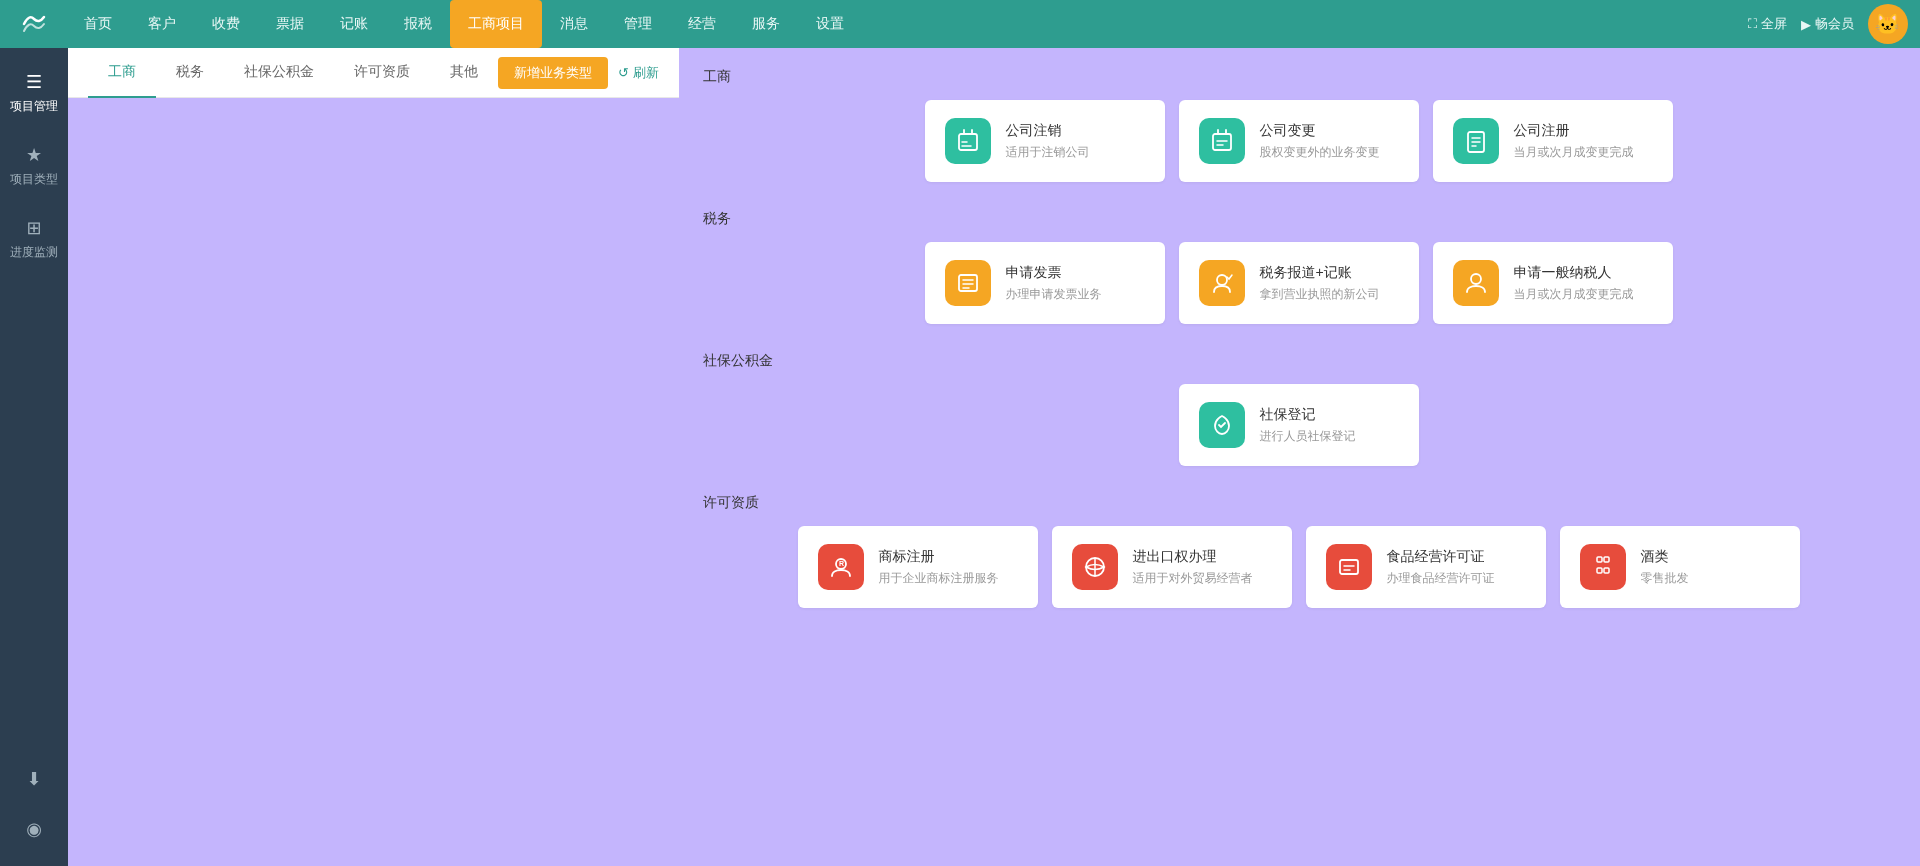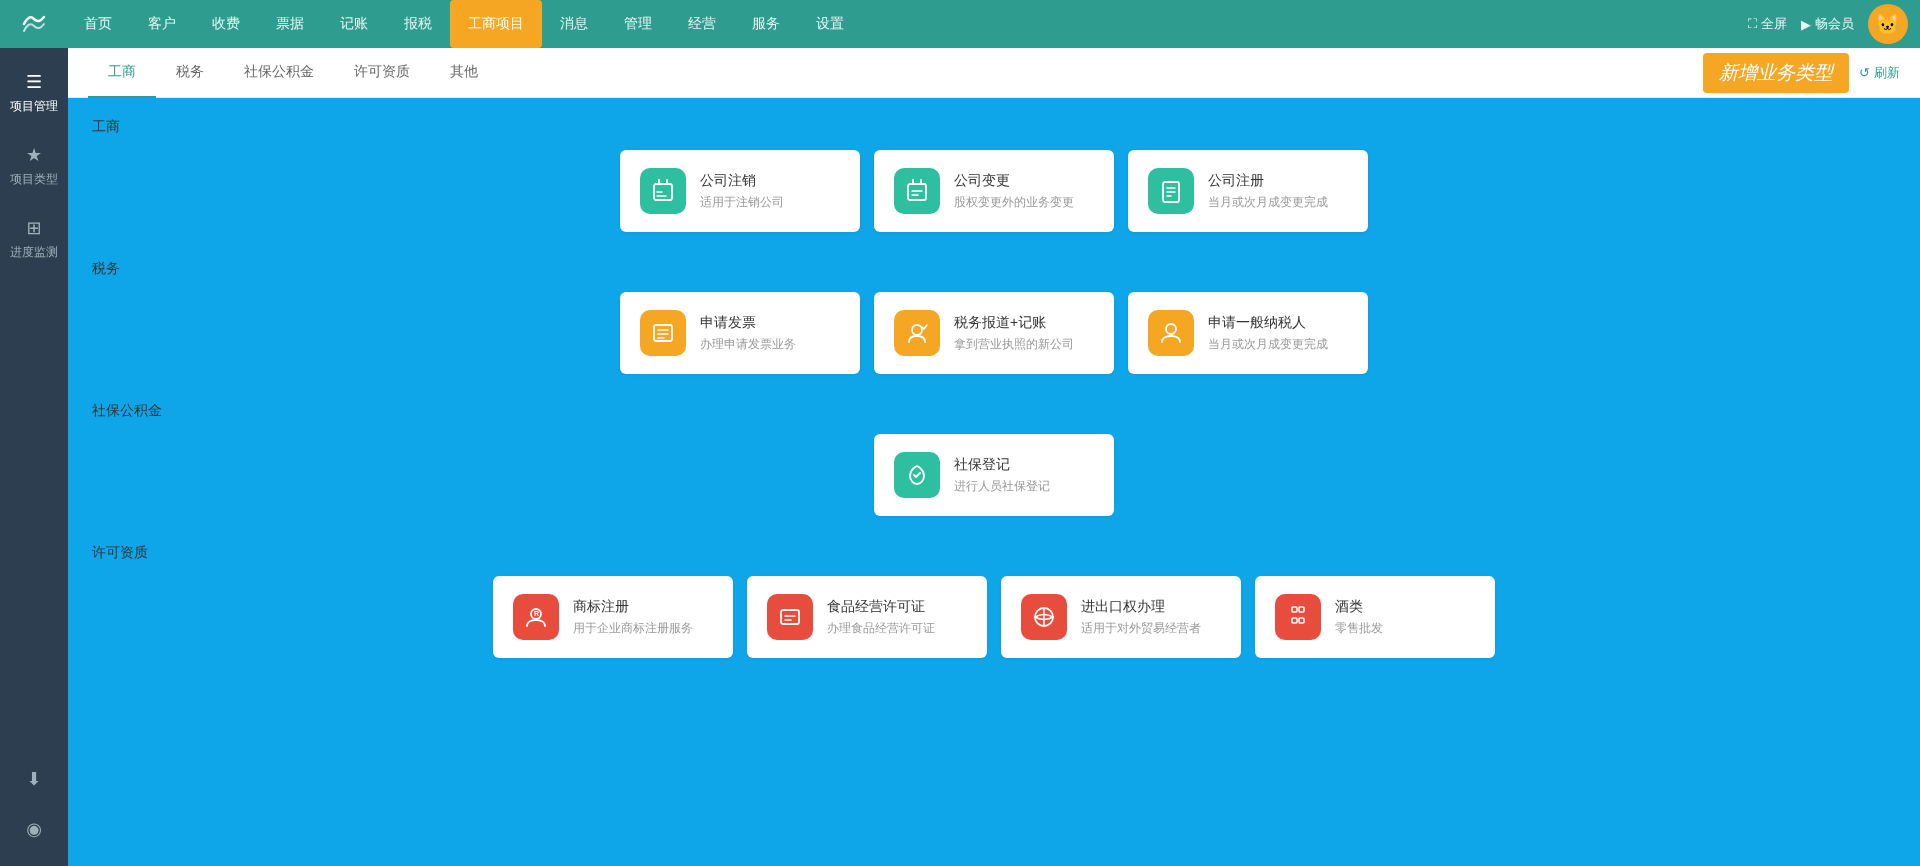--- a/index.html
+++ b/index.html
@@ -122,23 +122,23 @@
       padding: 10px 0;
       cursor: pointer;
       color: #a0b0bb;
       font-size: 18px;
     }
 
     
     .content-area {
       flex: 1;
       display: flex;
-      flex-direction: column;
+      flex-direction: row;
       overflow: hidden;
-      background: #0ea5e9;
+      background: #c4b5fd;
     }
 
     
     .tab-bar {
       background: #fff;
       display: flex;
       align-items: center;
       padding: 0 20px;
       height: 50px;
       border-bottom: 1px solid #e8e8e8;
@@ -165,24 +165,23 @@
       display: flex;
       align-items: center;
       gap: 10px;
     }
     .btn-new-type {
       background: #f5a623;
       color: #fff;
       border: none;
       padding: 7px 16px;
       border-radius: 4px;
-      font-size: 19px;
+      font-size: 13px;
       cursor: pointer;
       white-space: nowrap;
-      font-style: italic;
     }
     .btn-refresh {
       color: #2e9d8f;
       background: none;
       border: none;
       font-size: 13px;
       cursor: pointer;
       display: flex;
       align-items: center;
       gap: 4px;
@@ -446,40 +445,40 @@
             </svg>
           </div>
           <div class="card-text">
             <div class="card-title">商标注册</div>
             <div class="card-desc">用于企业商标注册服务</div>
           </div>
         </div>
         <div class="card">
           <div class="card-icon red">
             <svg width="26" height="26" viewBox="0 0 26 26" fill="none">
-              <rect x="4" y="6" width="18" height="14" rx="2" stroke="white" stroke-width="1.8" fill="none"></rect>
-              <path d="M8 12 L18 12 M8 16 L14 16" stroke="white" stroke-width="1.5" stroke-linecap="round"></path>
-            </svg>
-          </div>
-          <div class="card-text">
-            <div class="card-title">食品经营许可证</div>
-            <div class="card-desc">办理食品经营许可证</div>
-          </div>
-        </div>
-        <div class="card">
-          <div class="card-icon red">
-            <svg width="26" height="26" viewBox="0 0 26 26" fill="none">
               <circle cx="13" cy="13" r="9" stroke="white" stroke-width="1.8" fill="none"></circle>
               <path d="M4 13 Q13 8 22 13 Q13 18 4 13Z" stroke="white" stroke-width="1.5" fill="none"></path>
               <path d="M13 4 L13 22" stroke="white" stroke-width="1.5"></path>
             </svg>
           </div>
           <div class="card-text">
             <div class="card-title">进出口权办理</div>
             <div class="card-desc">适用于对外贸易经营者</div>
+          </div>
+        </div>
+        <div class="card">
+          <div class="card-icon red">
+            <svg width="26" height="26" viewBox="0 0 26 26" fill="none">
+              <rect x="4" y="6" width="18" height="14" rx="2" stroke="white" stroke-width="1.8" fill="none"></rect>
+              <path d="M8 12 L18 12 M8 16 L14 16" stroke="white" stroke-width="1.5" stroke-linecap="round"></path>
+            </svg>
+          </div>
+          <div class="card-text">
+            <div class="card-title">食品经营许可证</div>
+            <div class="card-desc">办理食品经营许可证</div>
           </div>
         </div>
         <div class="card">
           <div class="card-icon red">
             <svg width="26" height="26" viewBox="0 0 26 26" fill="none">
               <rect x="7" y="3" width="5" height="5" rx="1" stroke="white" stroke-width="1.5" fill="none"></rect>
               <rect x="14" y="3" width="5" height="5" rx="1" stroke="white" stroke-width="1.5" fill="none"></rect>
               <rect x="7" y="14" width="5" height="5" rx="1" stroke="white" stroke-width="1.5" fill="none"></rect>
               <rect x="14" y="14" width="5" height="5" rx="1" stroke="white" stroke-width="1.5" fill="none"></rect>
             </svg>

